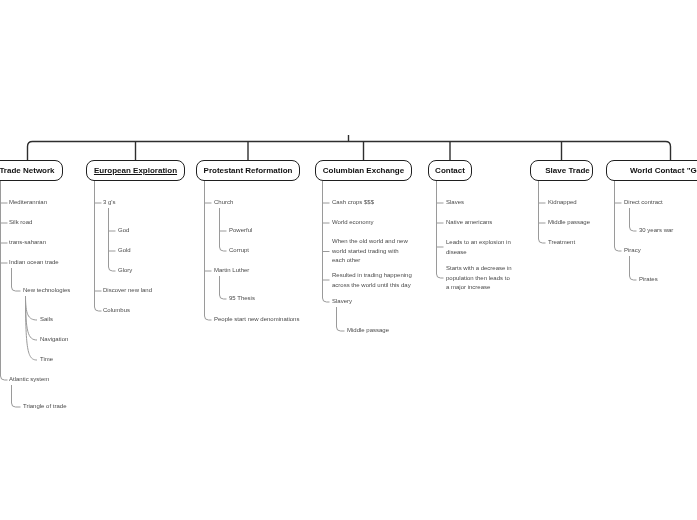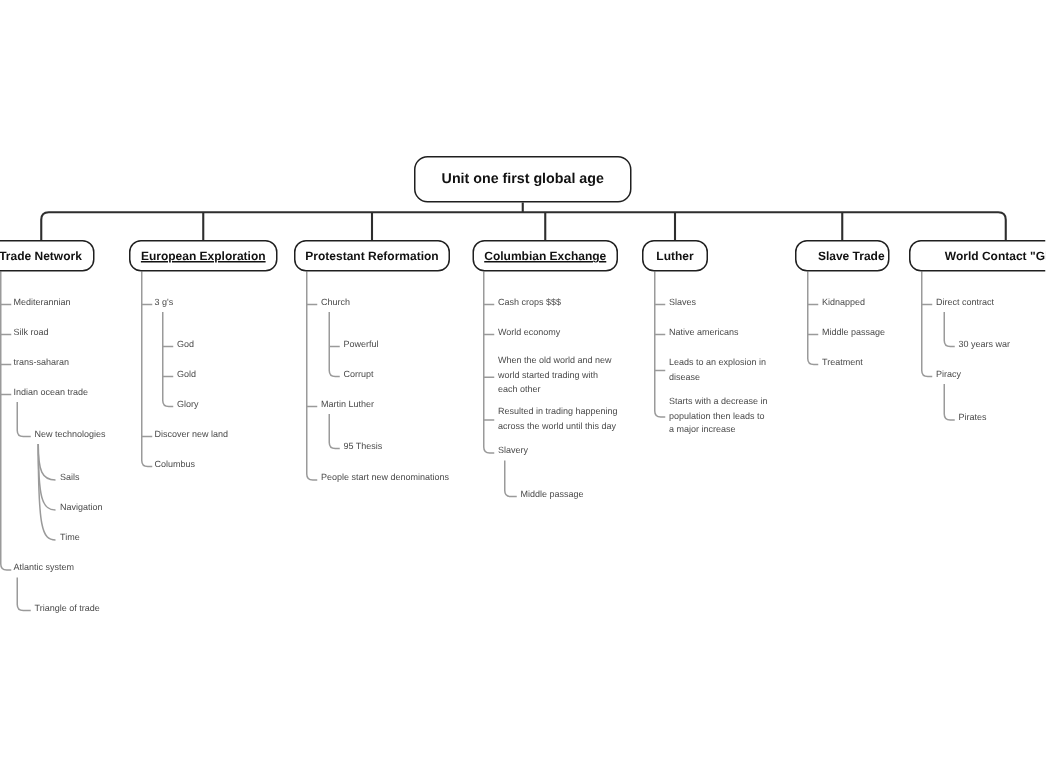--- a/index.html
+++ b/index.html
@@ -92,27 +92,26 @@
       <path class="branch-wire" d="M538.5 223 H545.5"></path>
     </g>
     <g>
       <path class="branch-wire" d="M614.5 181 V247 Q614.5 251 618.5 251 H621.5"></path>
       <path class="branch-wire" d="M614.5 203 H621.5"></path>
       <path class="branch-wire" d="M629.5 208 V227 Q629.5 231 633.5 231 H636.5"></path>
       <path class="branch-wire" d="M629.5 256 V276 Q629.5 280 633.5 280 H636.5"></path>
     </g>
   </svg>
 
-  <div class="root-topic">Unit one first global age</div>
 
   <div class="topic" style="left:-9px;top:160px;width:72px;">Trade Network</div>
   <div class="topic" style="left:86px;top:160px;width:99px;text-decoration:underline;">European Exploration</div>
   <div class="topic" style="left:196px;top:160px;width:104px;">Protestant Reformation</div>
-  <div class="topic" style="left:315px;top:160px;width:97px;text-decoration:underline;">Columbian Exchange</div>
-  <div class="topic" style="left:428px;top:160px;width:44px;">Luther</div>
+  <div class="topic" style="left:315px;top:160px;width:97px;">Columbian Exchange</div>
+  <div class="topic" style="left:428px;top:160px;width:44px;">Contact</div>
   <div class="topic" style="left:530px;top:160px;width:63px;padding-left:12px;">Slave Trade</div>
   <div class="topic" style="left:606px;top:160px;width:131px;">World Contact "Globa</div>
 
   <div class="leaf" style="left:9px;top:198px;">Mediterannian</div>
   <div class="leaf" style="left:9px;top:218px;">Silk road</div>
   <div class="leaf" style="left:9px;top:238px;">trans-saharan</div>
   <div class="leaf" style="left:9px;top:258px;">Indian ocean trade</div>
   <div class="leaf" style="left:23px;top:286px;">New technologies</div>
   <div class="leaf" style="left:40px;top:315px;">Sails</div>
   <div class="leaf" style="left:40px;top:335px;">Navigation</div>

